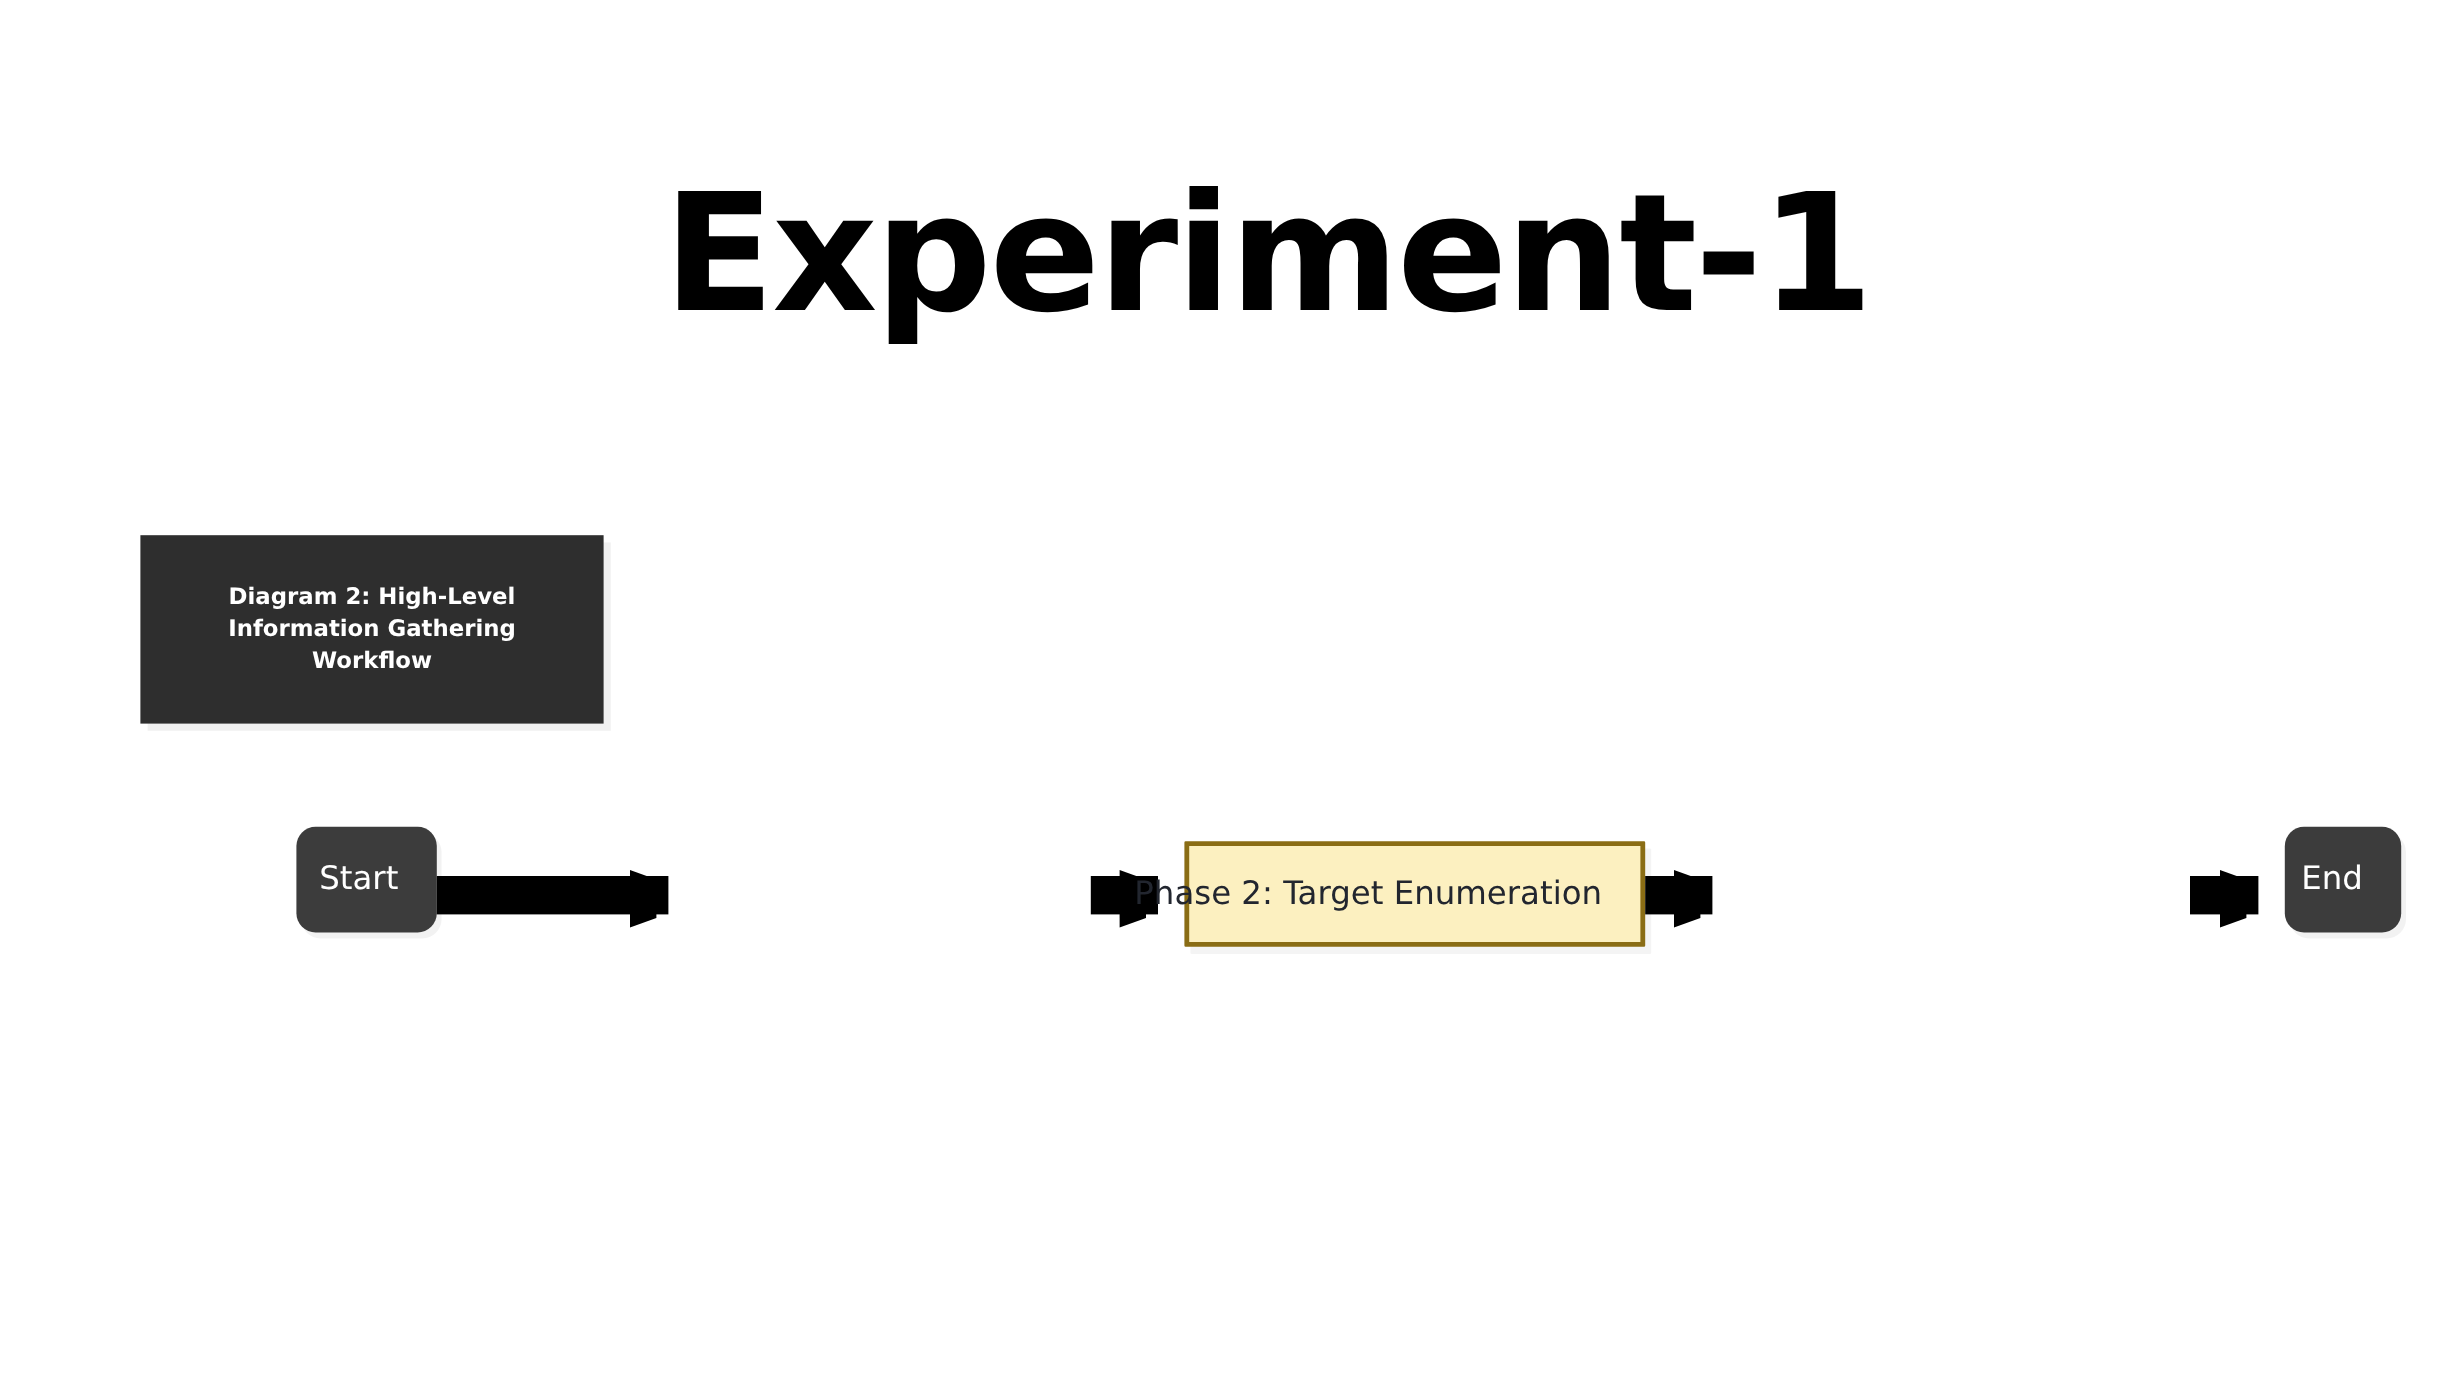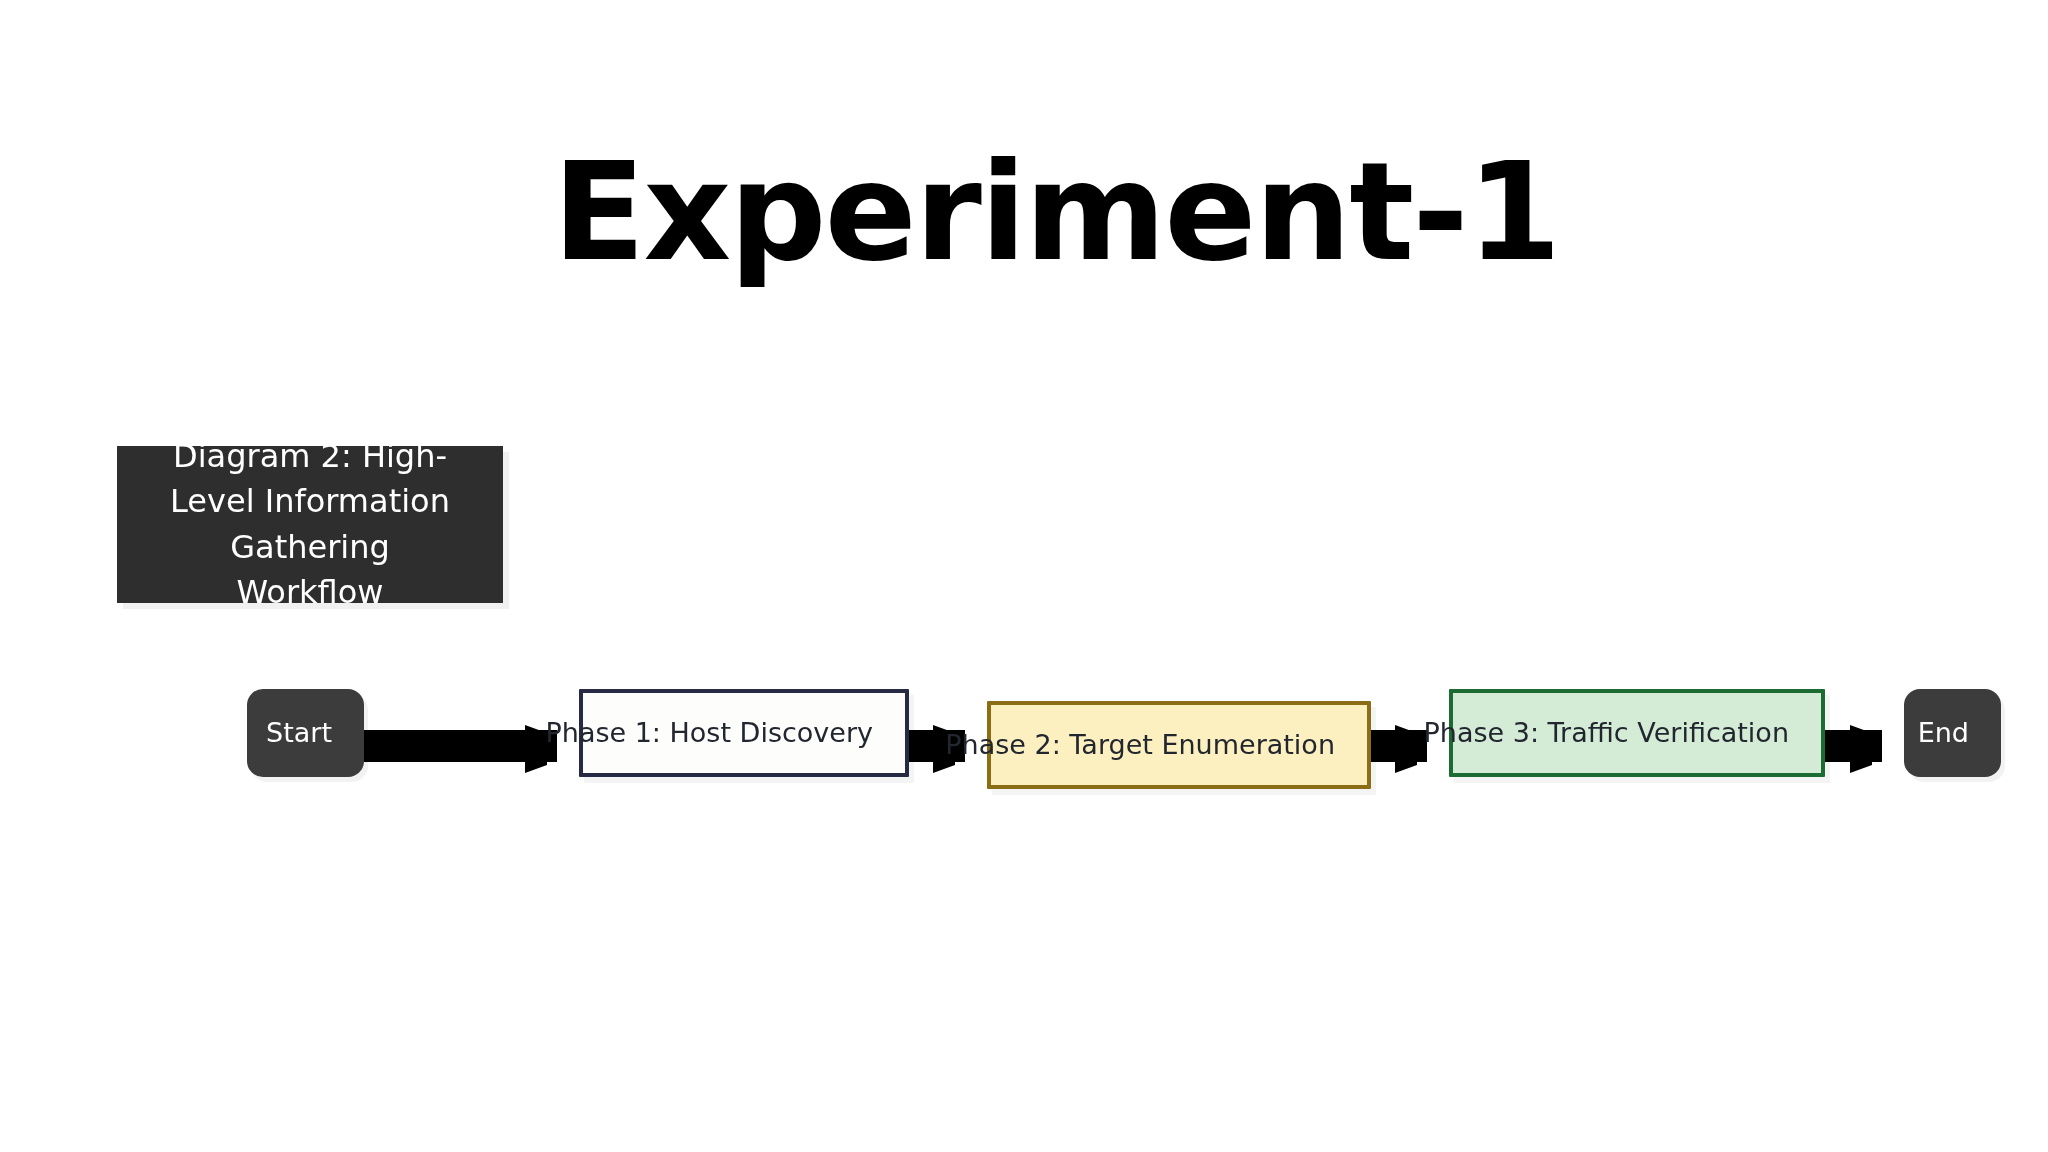--- a/index.html
+++ b/index.html
@@ -47,22 +47,22 @@
     color: #ffffff;
     display: flex;
     align-items: center;
     justify-content: center;
     text-align: center;
     padding: 8px 26px;
     box-shadow: 6px 6px 0 0 rgba(0,0,0,0.055);
   }
   #diagram-caption .caption-text {
     font-family: "DejaVu Sans", "Liberation Sans", sans-serif;
-    font-size: 32px;
-    font-weight: 400;
+    font-size: 19px;
+    font-weight: 700;
     line-height: 1.42;
     color: #ffffff;
   }
 
   
   #flow-row {
     position: absolute;
     left: 0;
     top: 657px;
     width: 2048px;
@@ -161,41 +161,35 @@
 
     <div class="node terminal" id="node-start">
       <span>Start</span>
     </div>
 
     <div class="connector" id="conn-start-p1">
       <span class="line"></span>
       <span class="head"></span>
     </div>
 
-    <div class="node process" id="node-phase1">
-      <span>Phase 1: Host Discovery</span>
-    </div>
 
     <div class="connector" id="conn-p1-p2">
       <span class="line"></span>
       <span class="head"></span>
     </div>
 
     <div class="node process" id="node-phase2">
       <span>Phase 2: Target Enumeration</span>
     </div>
 
     <div class="connector" id="conn-p2-p3">
       <span class="line"></span>
       <span class="head"></span>
     </div>
 
-    <div class="node process" id="node-phase3">
-      <span>Phase 3: Traffic Verification</span>
-    </div>
 
     <div class="connector" id="conn-p3-end">
       <span class="line"></span>
       <span class="head"></span>
     </div>
 
     <div class="node terminal" id="node-end">
       <span>End</span>
     </div>
 

